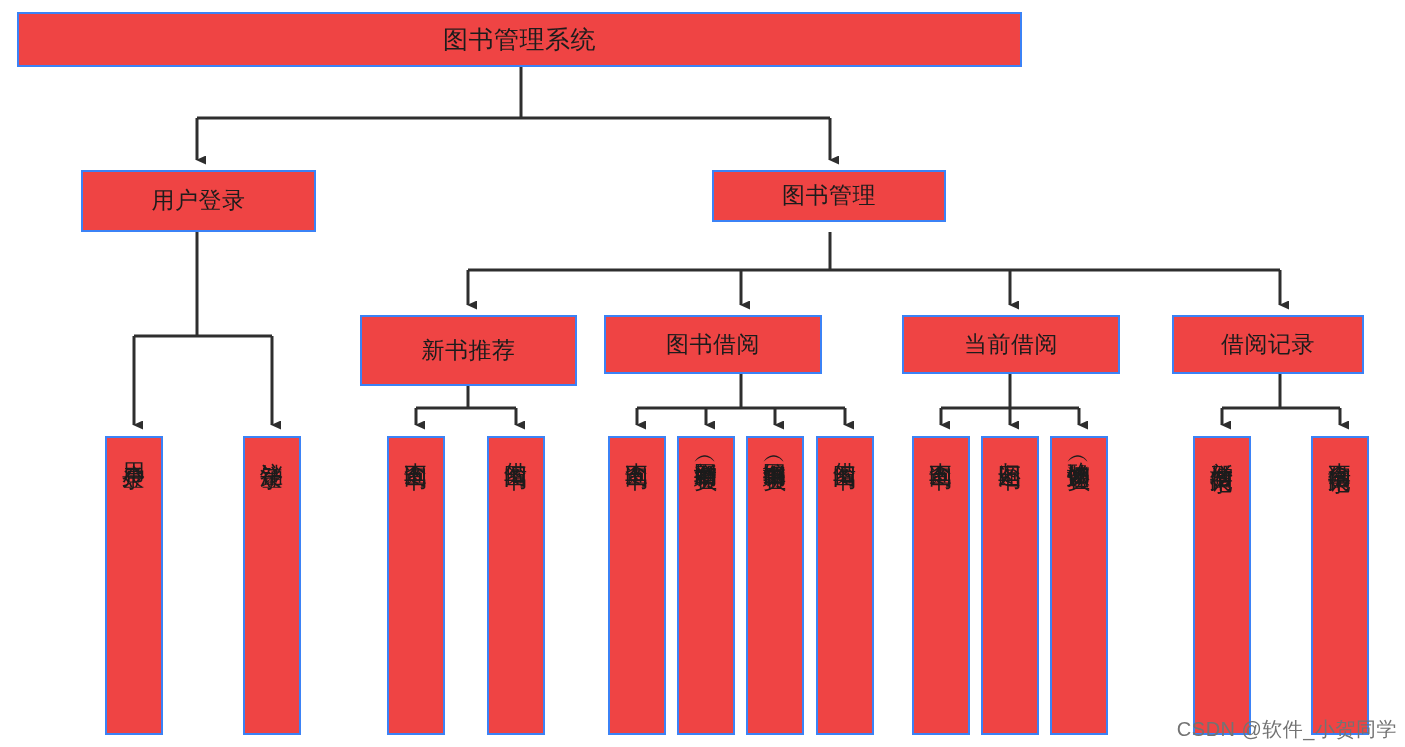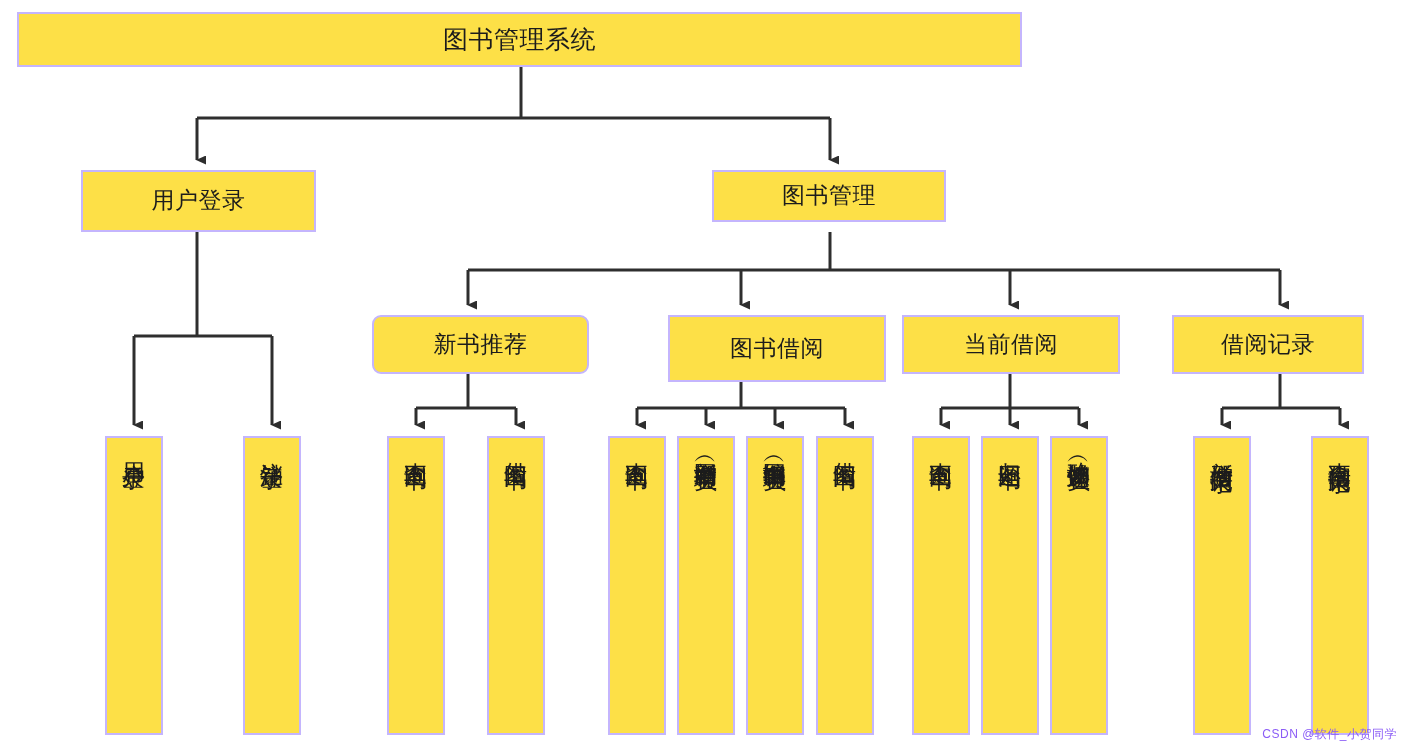--- a/index.html
+++ b/index.html
@@ -23,22 +23,22 @@
     position: absolute;
     left: 0;
     top: 0;
     width: 1405px;
     height: 747px;
     pointer-events: none;
   }
   .node {
     position: absolute;
     box-sizing: border-box;
-    background: #fde047;
-    border: 2px solid #c4b5fd;
+    background: #ef4444;
+    border: 2px solid #3b82f6;
     display: flex;
     align-items: center;
     justify-content: center;
     text-align: left;
     color: #1c1c1c;
     z-index: 2;
   }
   .node-label {
     display: block;
     line-height: 1.18;
@@ -65,22 +65,22 @@
     letter-spacing: 2px;
     white-space: nowrap;
   }
   .node.leaf.tall-text .node-label {
     letter-spacing: 1px;
   }
   #watermark {
     position: absolute;
     right: 8px;
     bottom: 4px;
-    font-size: 12px;
-    color: #8b5cf6;
+    font-size: 20px;
+    color: #737373;
     letter-spacing: 0.5px;
     z-index: 5;
     white-space: nowrap;
   }
 </style>
 </head>
 <body>
 
 <div id="diagram-root">
 
@@ -141,24 +141,24 @@
     <span class="node-label">图书管理系统</span>
   </div>
 
   <div class="node level-1" style="left:81px; top:170px; width:235px; height:62px;">
     <span class="node-label">用户登录</span>
   </div>
   <div class="node level-1" style="left:712px; top:170px; width:234px; height:52px;">
     <span class="node-label">图书管理</span>
   </div>
 
-  <div class="node level-2" style="left:372px; top:315px; width:217px; height:59px;border-radius:9px;">
+  <div class="node level-2" style="left:360px; top:315px; width:217px; height:71px;">
     <span class="node-label">新书推荐</span>
   </div>
-  <div class="node level-2" style="left:668px; top:315px; width:218px; height:67px;">
+  <div class="node level-2" style="left:604px; top:315px; width:218px; height:59px;">
     <span class="node-label">图书借阅</span>
   </div>
   <div class="node level-2" style="left:902px; top:315px; width:218px; height:59px;">
     <span class="node-label">当前借阅</span>
   </div>
   <div class="node level-2" style="left:1172px; top:315px; width:192px; height:59px;">
     <span class="node-label">借阅记录</span>
   </div>
 
   <div class="node leaf" style="left:105px; top:436px; width:58px; height:299px;">

